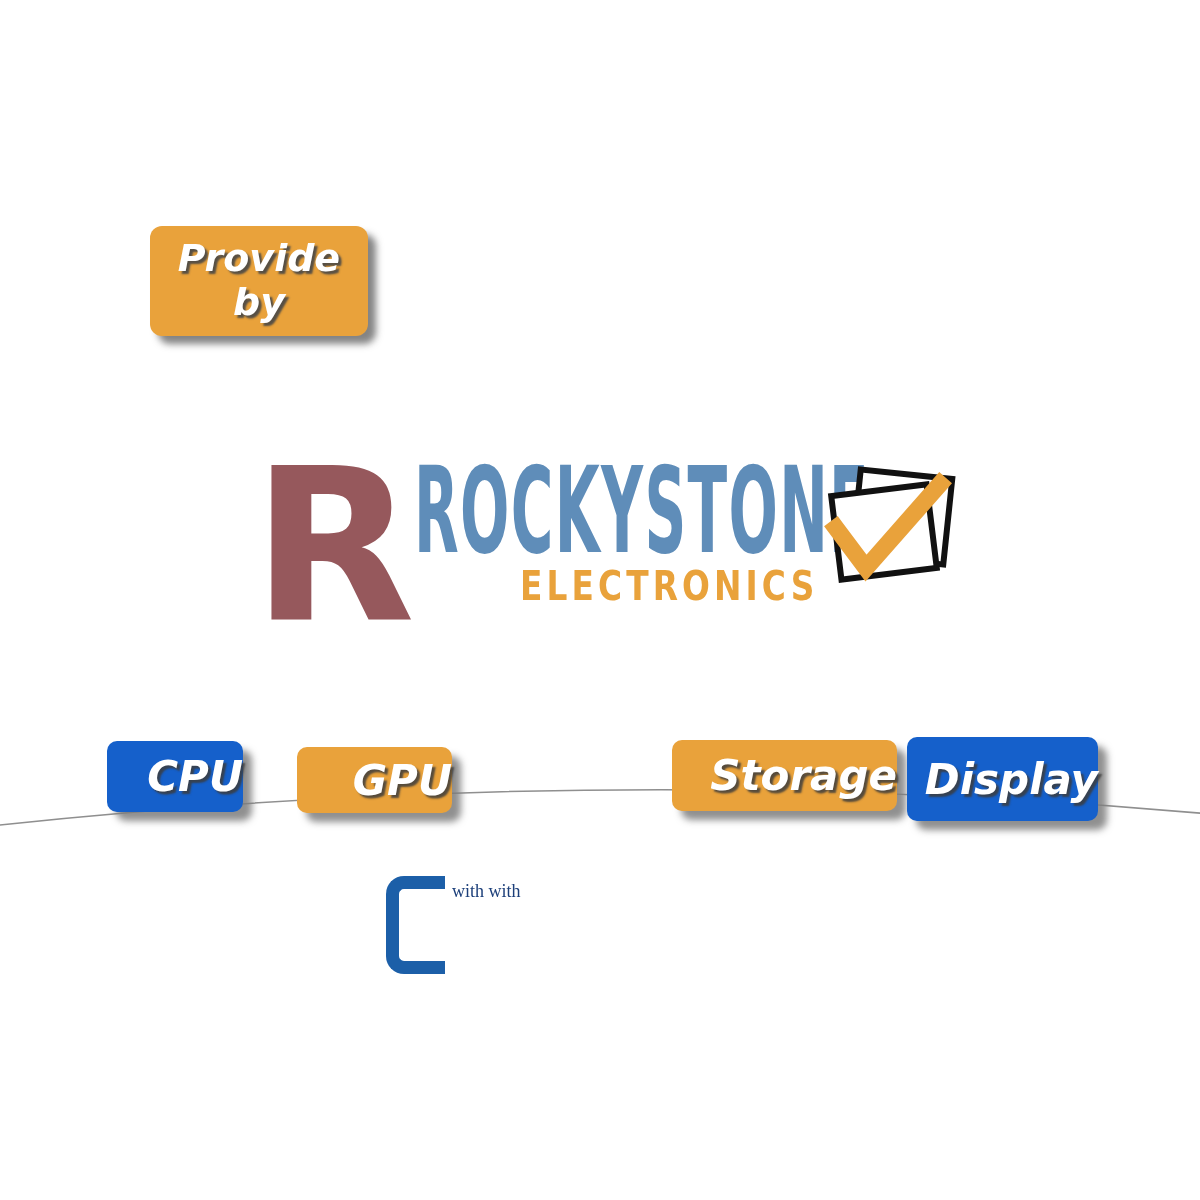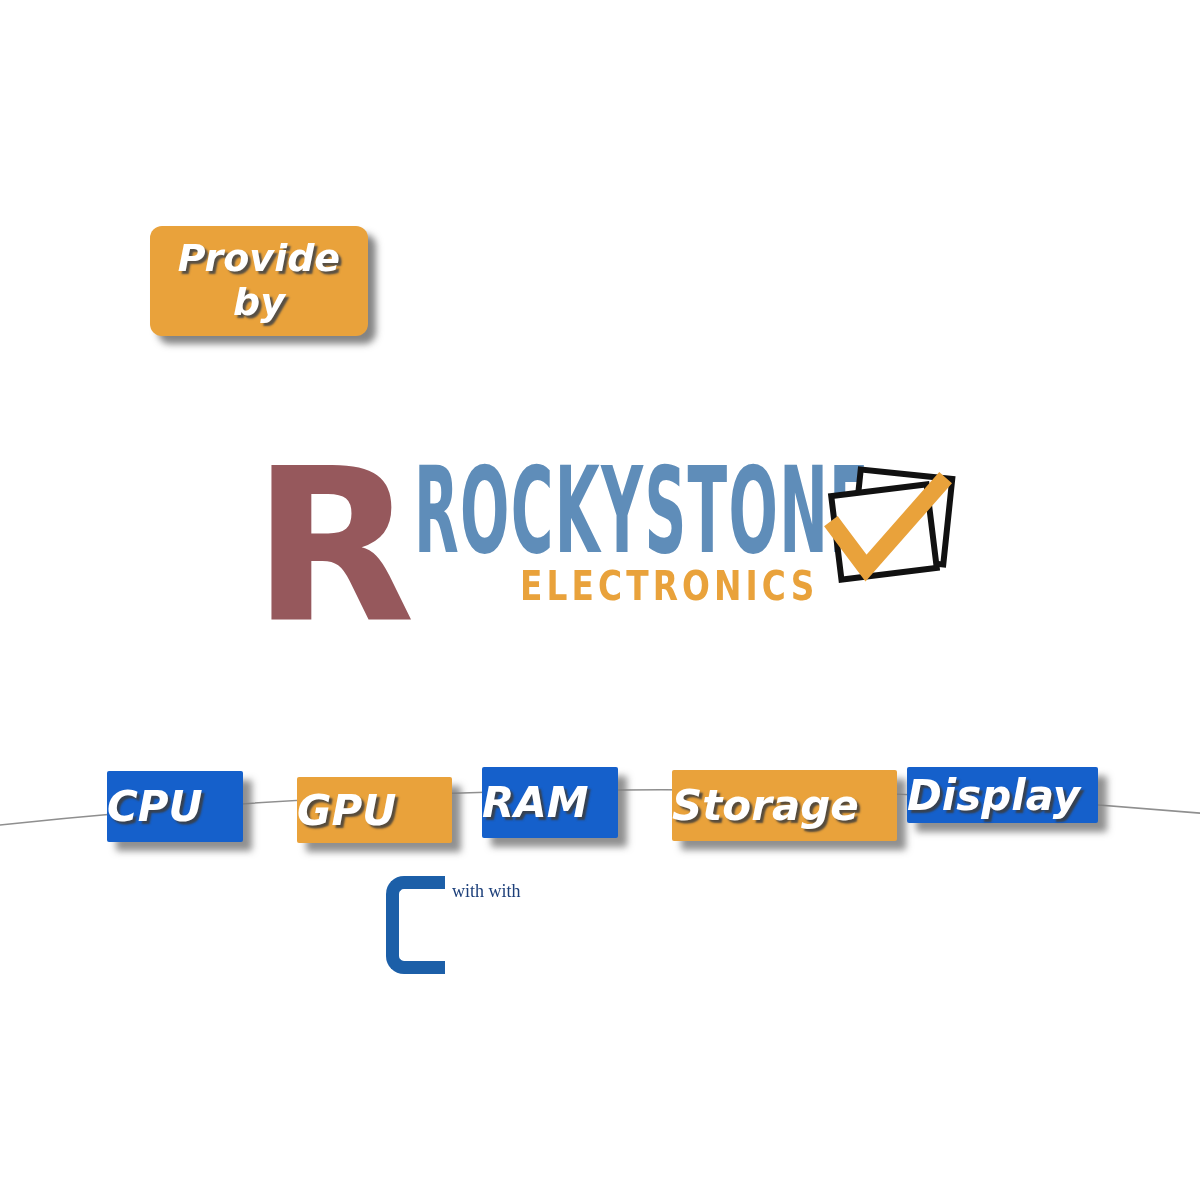--- a/index.html
+++ b/index.html
@@ -37,32 +37,32 @@
     font-weight:bold; font-size:40px; line-height:1; letter-spacing:5px;
     transform:scale(0.82,1.0); transform-origin:left top; white-space:nowrap; z-index:2;
   }
   .check-wrap { position:absolute; left:808px; top:456px; z-index:2; }
 
   
   .arc { position:absolute; left:0; top:0; z-index:0; }
 
   
   .feat {
-    position:absolute; display:flex; align-items:center; justify-content:flex-start;
-    border-radius:2px; box-shadow:9px 9px 7px rgba(125,125,125,0.85);
+    position:absolute; display:flex; align-items:center; justify-content:flex-end;
+    border-radius:10px; box-shadow:9px 9px 7px rgba(125,125,125,0.85);
     color:#fff; font-weight:bold; font-style:italic; font-size:42px;
-    text-shadow:3px 3px 2px rgba(60,60,60,0.85); z-index:2;margin-top:30px;
+    text-shadow:3px 3px 2px rgba(60,60,60,0.85); z-index:2;
   }
   .feat.blue { background:var(--blue); }
   .feat.orange { background:var(--orange); }
   #feat-0 { left:107px; top:741px; width:136px; height:71px; }
   #feat-1 { left:297px; top:747px; width:155px; height:66px; }
   #feat-2 { left:482px; top:737px; width:136px; height:71px; }
   #feat-3 { left:672px; top:740px; width:225px; height:71px; }
-  #feat-4 { left:907px; top:737px; width:191px; height:56px; }
+  #feat-4 { left:907px; top:737px; width:191px; height:84px; }
 
   
   .bracket {
     position:absolute; left:386px; top:876px; width:46px; height:72px;
     border:13px solid #1C5FA8; border-right:none;
     border-radius:18px 0 0 18px; z-index:2;
   }
   .come-with {
     position:absolute; left:452px; top:881px; font-size:18px; color:#1C3F7A;
     font-family:"Liberation Serif", serif; z-index:2;
@@ -97,23 +97,20 @@
       <path d="M 28 72 L 58 112 L 132 28" fill="none" stroke="#E9A23B" stroke-width="17" stroke-linecap="square"></path>
     </svg>
   </div>
 
   <div class="feat blue" id="feat-0">
     <span>CPU</span>
   </div>
   <div class="feat orange" id="feat-1">
     <span>GPU</span>
   </div>
-  <div class="feat blue" id="feat-2">
-    <span>RAM</span>
-  </div>
   <div class="feat orange" id="feat-3">
     <span>Storage</span>
   </div>
   <div class="feat blue" id="feat-4">
     <span>Display</span>
   </div>
 
   <div class="bracket"></div>
   <div class="come-with">with with</div>
 

